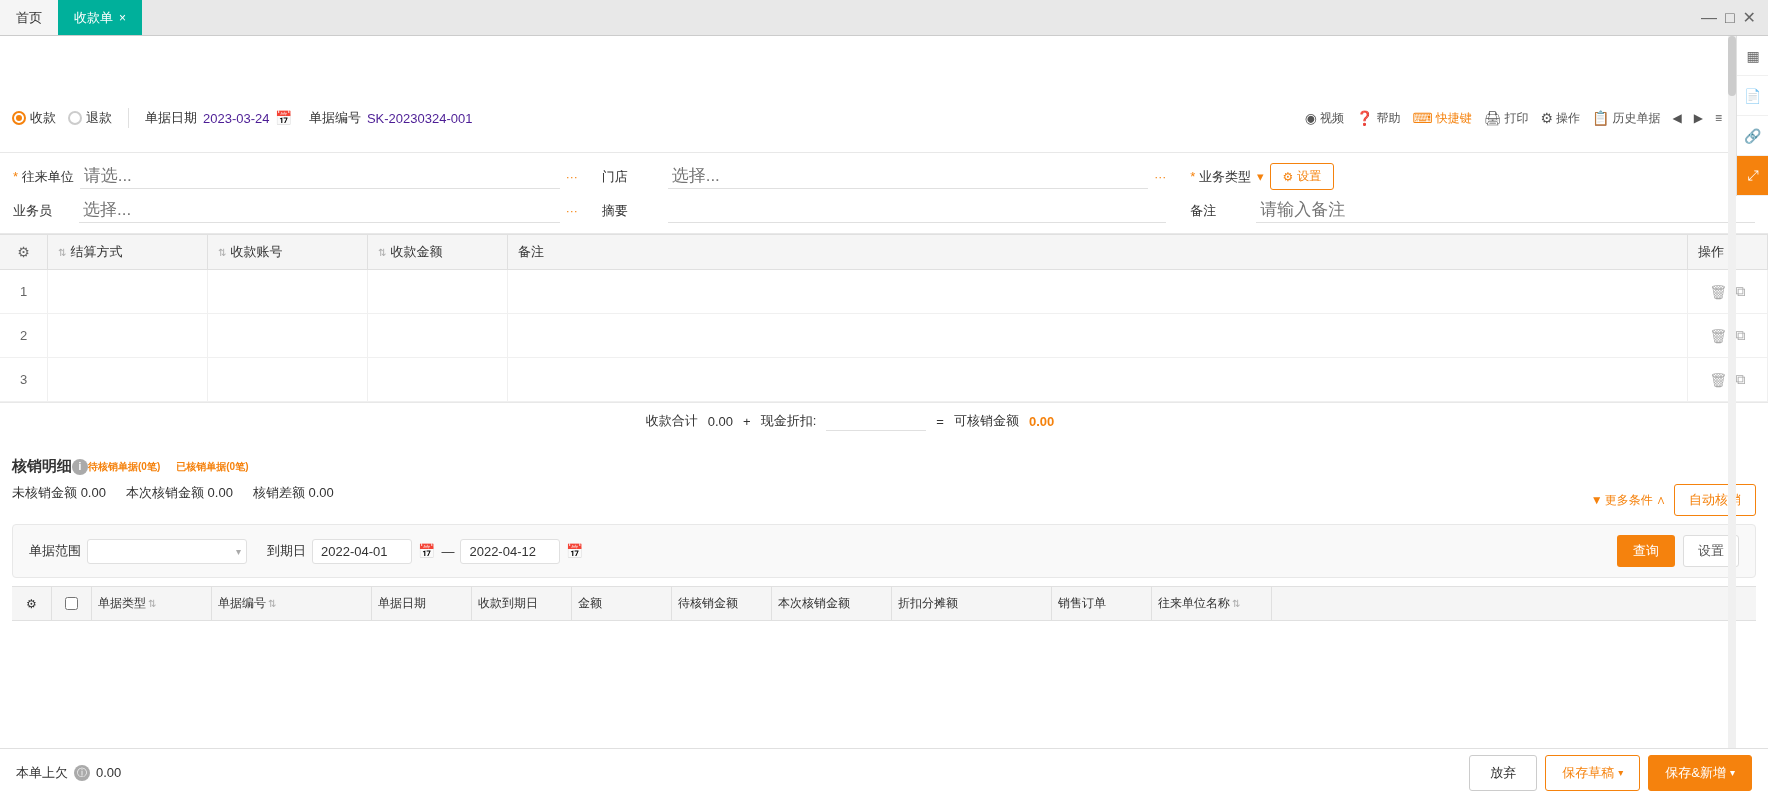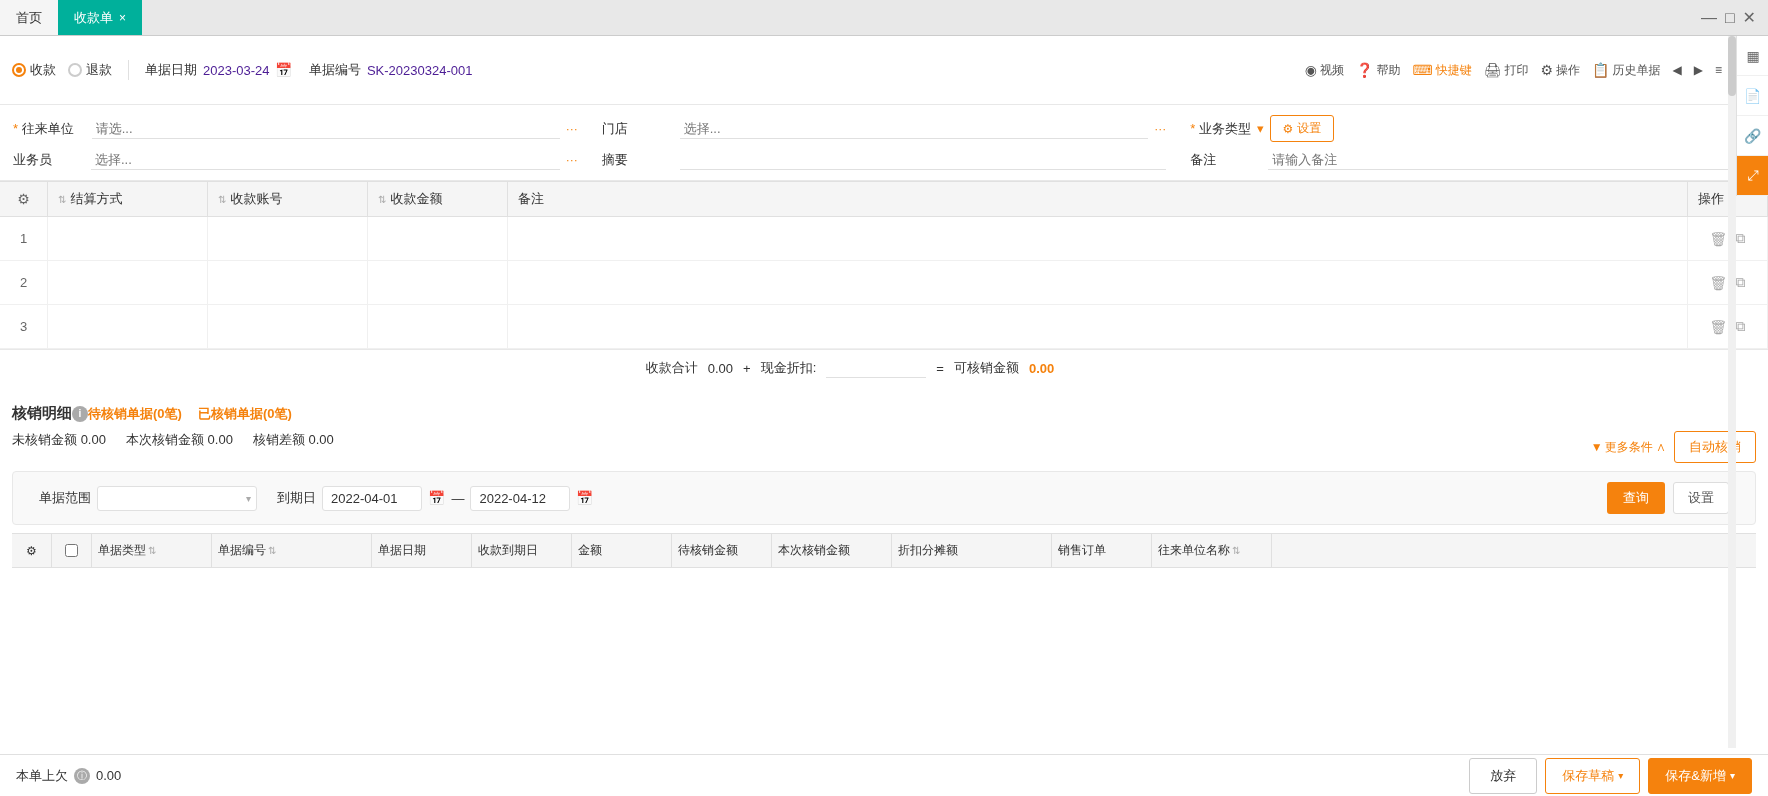--- a/index.html
+++ b/index.html
@@ -46,20 +46,21 @@
       overflow-x: hidden;
     }
 
     
     .form-toolbar {
       display: flex; align-items: center;
       padding: 24px 12px;
       background: #fff;
       border-bottom: 1px solid #e8e8e8;
       gap: 16px;
+      margin-top: 48px;
     }
     .radio-group { display: flex; align-items: center; gap: 12px; }
     .radio-item { display: flex; align-items: center; gap: 4px; cursor: pointer; }
     .radio-circle {
       width: 14px; height: 14px; border-radius: 50%;
       border: 2px solid #ccc;
       display: inline-flex; align-items: center; justify-content: center;
     }
     .radio-circle.active { border-color: #f5820d; }
     .radio-circle.active::after {
@@ -82,22 +83,22 @@
       display: grid;
       grid-template-columns: 1fr 1fr 1fr;
       gap: 8px 24px;
       border-bottom: 1px solid #e8e8e8;
     }
     .field-row { display: flex; align-items: center; gap: 6px; }
     .field-label { color: #333; white-space: nowrap; font-size: 13px; min-width: 60px; }
     .field-label.required::before { content: '* '; color: #f5820d; }
     .field-input {
       flex: 1; border: none; border-bottom: 1px solid #e0e0e0;
-      padding: 2px 4px; font-size: 13px; color: #999;
-      outline: none; background: transparent; margin-left: 12px;
+      padding: 2px 4px; font-size: 17px; color: #999;
+      outline: none; background: transparent;
     }
     .field-more { color: #f5820d; cursor: pointer; font-size: 12px; }
     .field-dropdown { color: #f5820d; cursor: pointer; }
 
     
     .btn-setting {
       background: #fff; border: 1px solid #f5820d; color: #f5820d;
       padding: 4px 12px; border-radius: 3px; cursor: pointer; font-size: 12px;
       display: flex; align-items: center; gap: 4px;
     }
@@ -167,21 +168,21 @@
       font-size: 15px; font-weight: bold; color: #333;
       margin-bottom: 8px;
     }
     .info-icon {
       width: 16px; height: 16px; border-radius: 50%;
       background: #aaa; color: #fff;
       display: inline-flex; align-items: center; justify-content: center;
       font-size: 10px; cursor: pointer;
     }
     .tab-links { display: flex; gap: 16px; }
-    .tab-link { color: #f5820d; cursor: pointer; font-size: 13px; text-decoration: none; }
+    .tab-link { color: #f5820d; cursor: pointer; font-size: 10px; text-decoration: none; }
 
     .stats-row {
       display: flex; align-items: flex-start; gap: 20px;
       margin: 8px 0;
       font-size: 13px;
     }
     .stat-item { color: #333; }
     .stat-value { color: #333; }
     .more-conditions { color: #f5820d; cursor: pointer; font-size: 12px; display: flex; align-items: center; gap: 2px; }
 
@@ -197,21 +198,21 @@
     .btn-setting2 {
       background: #fff; border: 1px solid #ddd; color: #555;
       padding: 6px 14px; border-radius: 3px; cursor: pointer; font-size: 13px;
     }
 
     
     .filter-fields {
       background: #f9f9f9;
       border: 1px solid #e8e8e8;
       border-radius: 4px;
-      padding: 10px 26px;
+      padding: 10px 16px;
       margin-bottom: 8px;
       display: flex; align-items: center; gap: 20px;
     }
     .filter-field { display: flex; align-items: center; gap: 6px; }
     .filter-label { color: #333; white-space: nowrap; font-size: 13px; }
     .filter-select {
       border: 1px solid #e0e0e0;
       border-radius: 3px;
       padding: 4px 24px 4px 8px;
       font-size: 13px;
@@ -255,21 +256,21 @@
       border-right: 1px solid #e0e0e0;
       display: flex; align-items: center; gap: 2px;
       white-space: nowrap;
     }
     .checkbox-cell { justify-content: center; }
 
     
     .bottom-bar {
       position: fixed;
       bottom: 0; left: 0; right: 0;
-      height: 42px;
+      height: 48px;
       background: #fff;
       border-top: 1px solid #e0e0e0;
       display: flex; align-items: center; justify-content: space-between;
       padding: 5px 16px;
       z-index: 100;
     }
     .bottom-left { display: flex; align-items: center; gap: 6px; font-size: 13px; }
     .bottom-right { display: flex; align-items: center; gap: 8px; }
     .btn-discard {
       background: #fff; border: 1px solid #ccc; color: #333;

